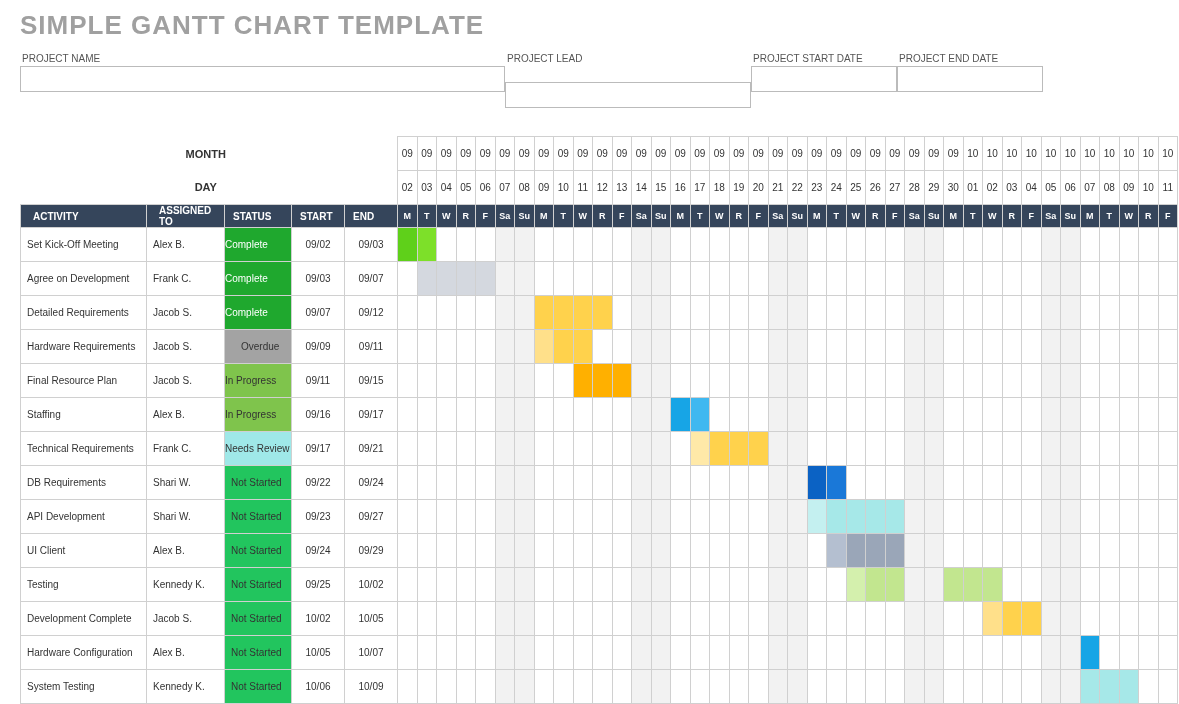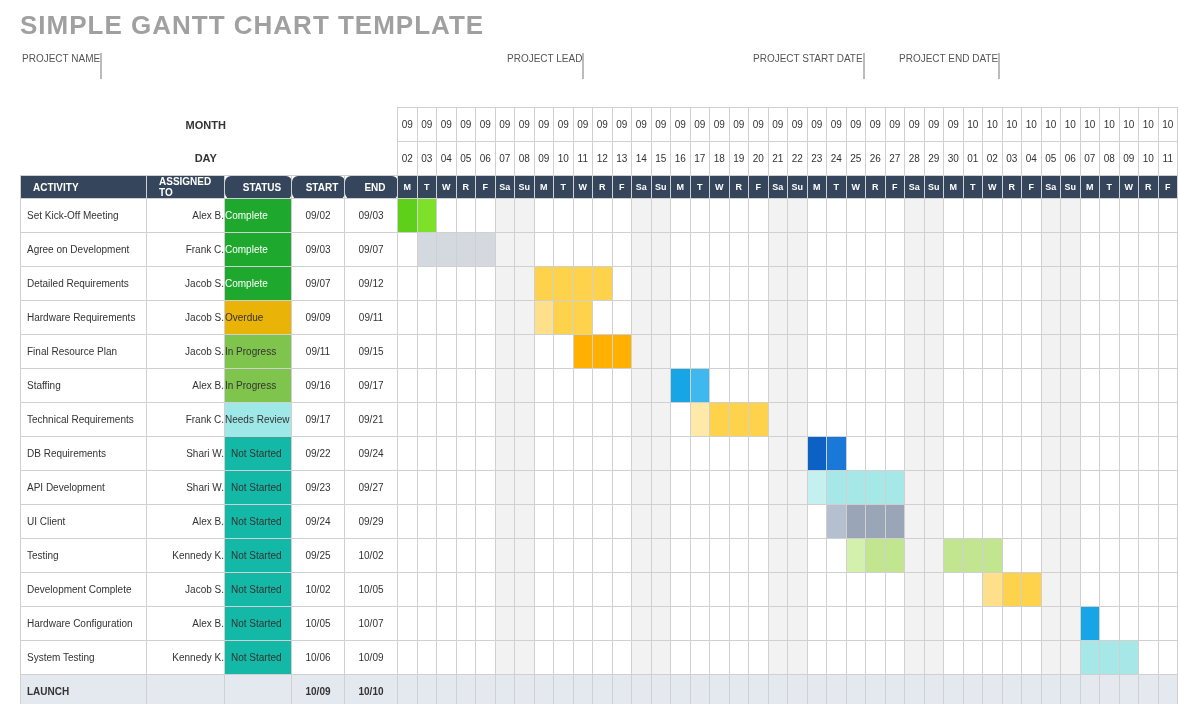--- a/index.html
+++ b/index.html
@@ -1,61 +1,61 @@
 <!DOCTYPE html>
 <html><head>
 <meta charset="utf-8">
 <style>
   * { box-sizing: border-box; margin: 0; padding: 0; }
   body { font-family: Arial, Helvetica, sans-serif; font-size: 11px; color: #333; background: #fff; padding: 10px 20px; width: 1179px; }
   h1 { font-size: 26px; font-weight: 700; color: #A0A0A0; letter-spacing: 1px; margin-bottom: 12px; text-transform: uppercase; }
 
   .meta-row { display: flex; gap: 0; margin-bottom: 28px; }
-  .meta-cell { display: flex; flex-direction: row; }
+  .meta-cell { display: flex; flex-direction: column; }
   .meta-label { font-size: 10px; color: #555; margin-bottom: 2px; padding-left: 2px; }
   .meta-box { height: 26px; border: 1px solid #bbb; background: #fff; }
   .meta-project-name { width: 485px; }
-  .meta-project-lead { width: 246px; }
+  .meta-project-lead { width: 246px; gap: 16px; }
   .meta-start-date  { width: 146px; }
   .meta-end-date    { width: 146px; }
   .meta-today       { width: 133px; }
 
   
   table { border-collapse: collapse; width: 100%; table-layout: fixed; }
   th, td { border: 1px solid #d0d0d0; height: 34px; font-size: 10px; vertical-align: middle; }
 
   col.c-activity { width: 126px; }
   col.c-assigned { width: 78px; }
   col.c-status   { width: 67px; }
   col.c-start    { width: 53px; }
   col.c-end      { width: 53px; }
   col.c-day      { width: 19.5px; }
 
   .month-label, .day-label { border: none; font-weight: 700; font-size: 11px; padding-right: 6px; background: #fff; }
 
   th.mcell, th.dcell, th.wcell { background: #fff; text-align: center; font-weight: 400; padding: 0; }
 
   th.hdr { background: #35455b; color: #fff; font-weight: 700; font-size: 10px; text-align: left; padding-left: 12px; height: 22px; }
-  th.hdr.ctr { text-align: center; padding-left: 8px; border-radius: 6px; }
+  th.hdr.ctr { padding-left: 8px; }
   th.whdr  { background: #35455b; color: #fff; font-weight: 700; font-size: 9px; text-align: center; height: 22px; }
 
   td.activity { padding-left: 6px; margin-top: 36px; }
-  td.assigned { padding-left: 6px; text-align: right; }
+  td.assigned { padding-left: 6px; }
   td.status   { text-align: left; font-size: 10px; }
   td.date     { text-align: center; }
 
   td.cell { padding: 0; }
   td.cell.wknd { background: #f2f2f2; }
 
   
   .st-Complete      { background: #1fa82e; color: #fff; }
-  .st-Overdue       { background: #eab308; }
+  .st-Overdue       { background: #a3a3a3; padding-left: 16px; }
   .st-InProgress    { background: #7fc44c; }
   .st-NeedsReview   { background: #9fe8e8; }
-  .st-NotStarted    { background: #14b8a6; text-align: left; padding-left: 6px; }
+  .st-NotStarted    { background: #22c55e; text-align: left; padding-left: 6px; }
 
   
   tr.launch td { background: #e4e8ef; font-weight: 700; }
   tr.launch td.cell, tr.launch td.cell.wknd { background: #e4e8ef; }
 
   
   .bar-green1   { background: #5fd01a; }
   .bar-green2   { background: #7de029; }
   .bar-gray     { background: #d4d8df; }
   .bar-yellow   { background: #ffd24c; }

